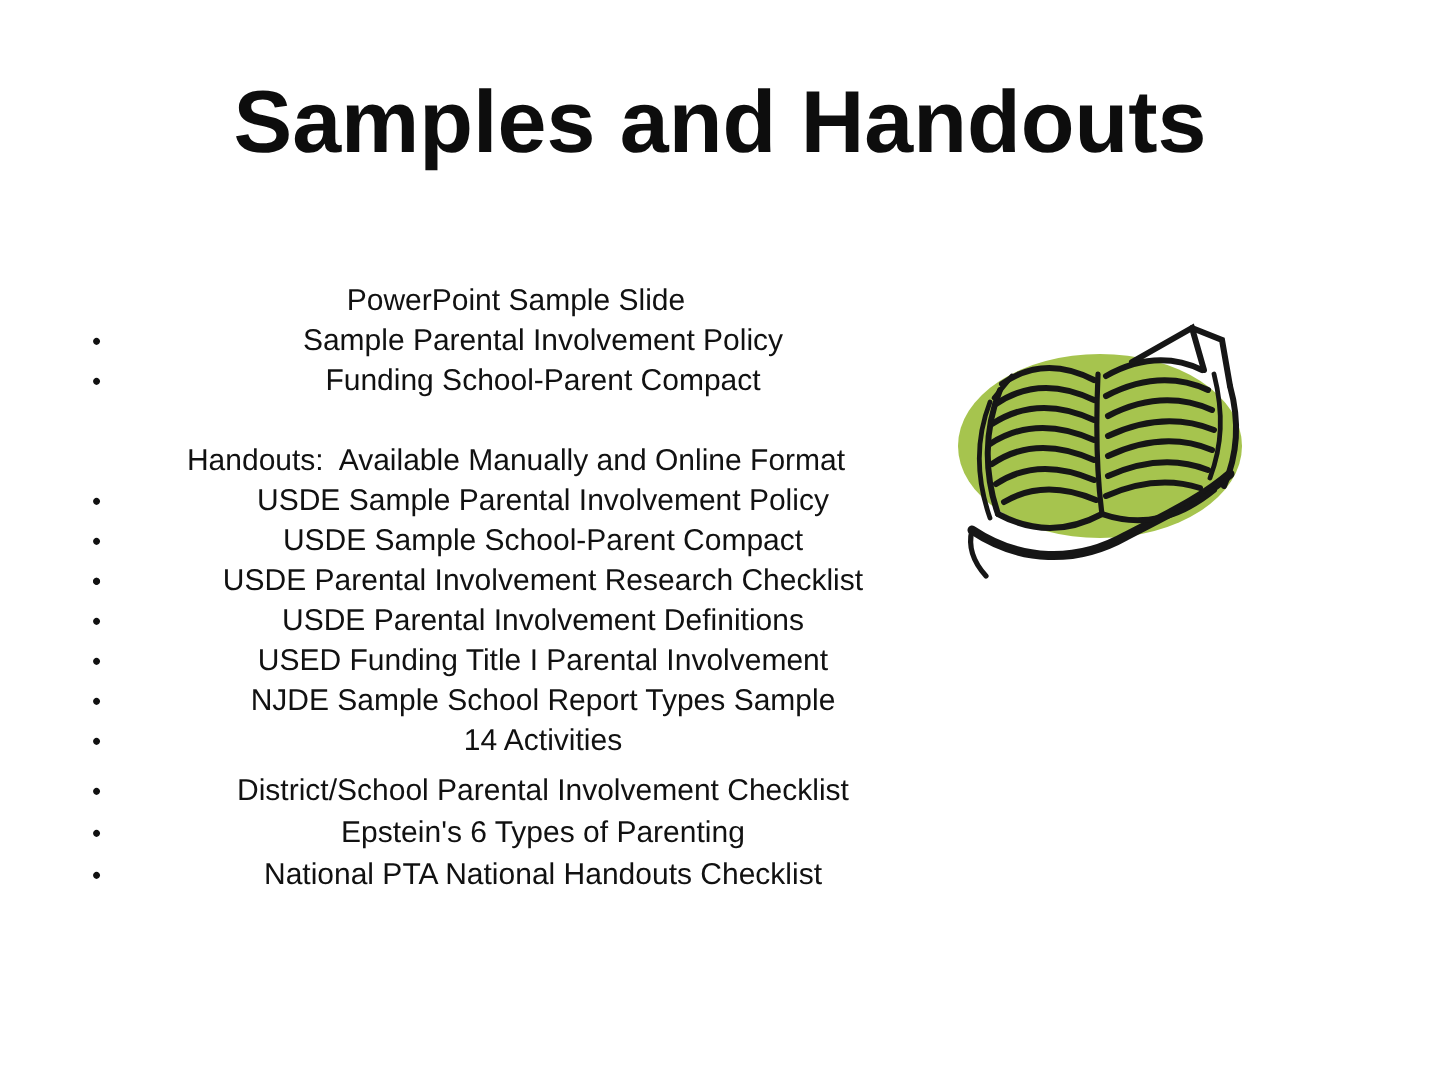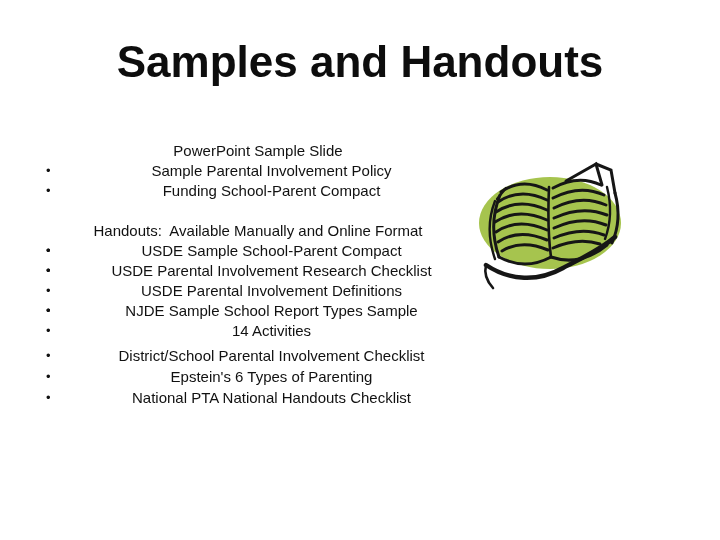--- a/index.html
+++ b/index.html
@@ -86,38 +86,40 @@
       <span class="bullet">•</span>
       <span>Funding School-Parent Compact</span>
     </div>
 
     <div class="spacer"></div>
 
     <p class="heading">Handouts:  Available Manually and Online Format</p>
 
     <div class="li">
       <span class="bullet">•</span>
+      <span>USDE Sample Parental Involvement Policy</span>
     </div>
     <div class="li">
       <span class="bullet">•</span>
       <span>USDE Sample School-Parent Compact</span>
     </div>
     <div class="li">
       <span class="bullet">•</span>
     </div>
     <div class="li">
       <span class="bullet">•</span>
       <span>USDE Parental Involvement Research Checklist</span>
     </div>
     <div class="li">
       <span class="bullet">•</span>
       <span>USDE Parental Involvement Definitions</span>
     </div>
     <div class="li">
       <span class="bullet">•</span>
+      <span>USED Funding Title I Parental Involvement</span>
     </div>
     <div class="li">
       <span class="bullet">•</span>
       <span>NJDE Sample School Report Types Sample</span>
     </div>
     <div class="li">
       <span class="bullet">•</span>
       <span>14 Activities</span>
     </div>
 

